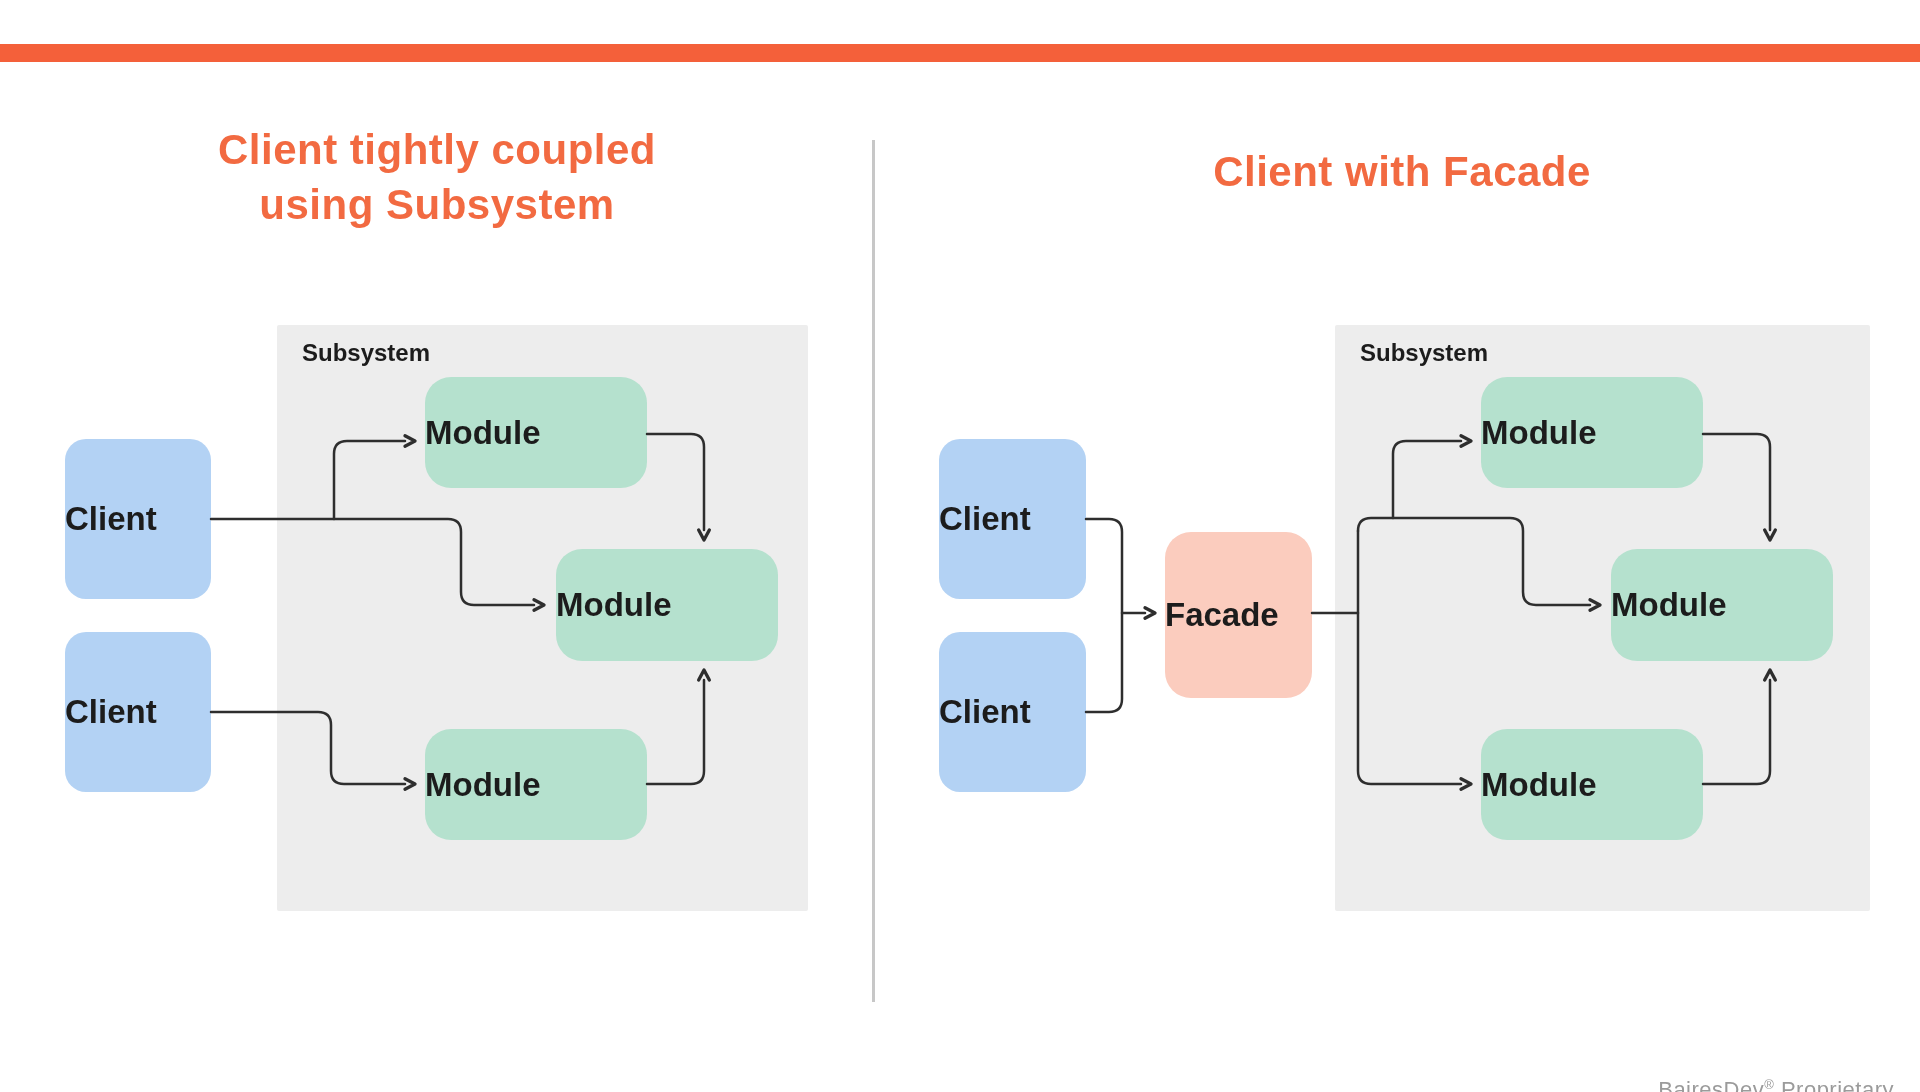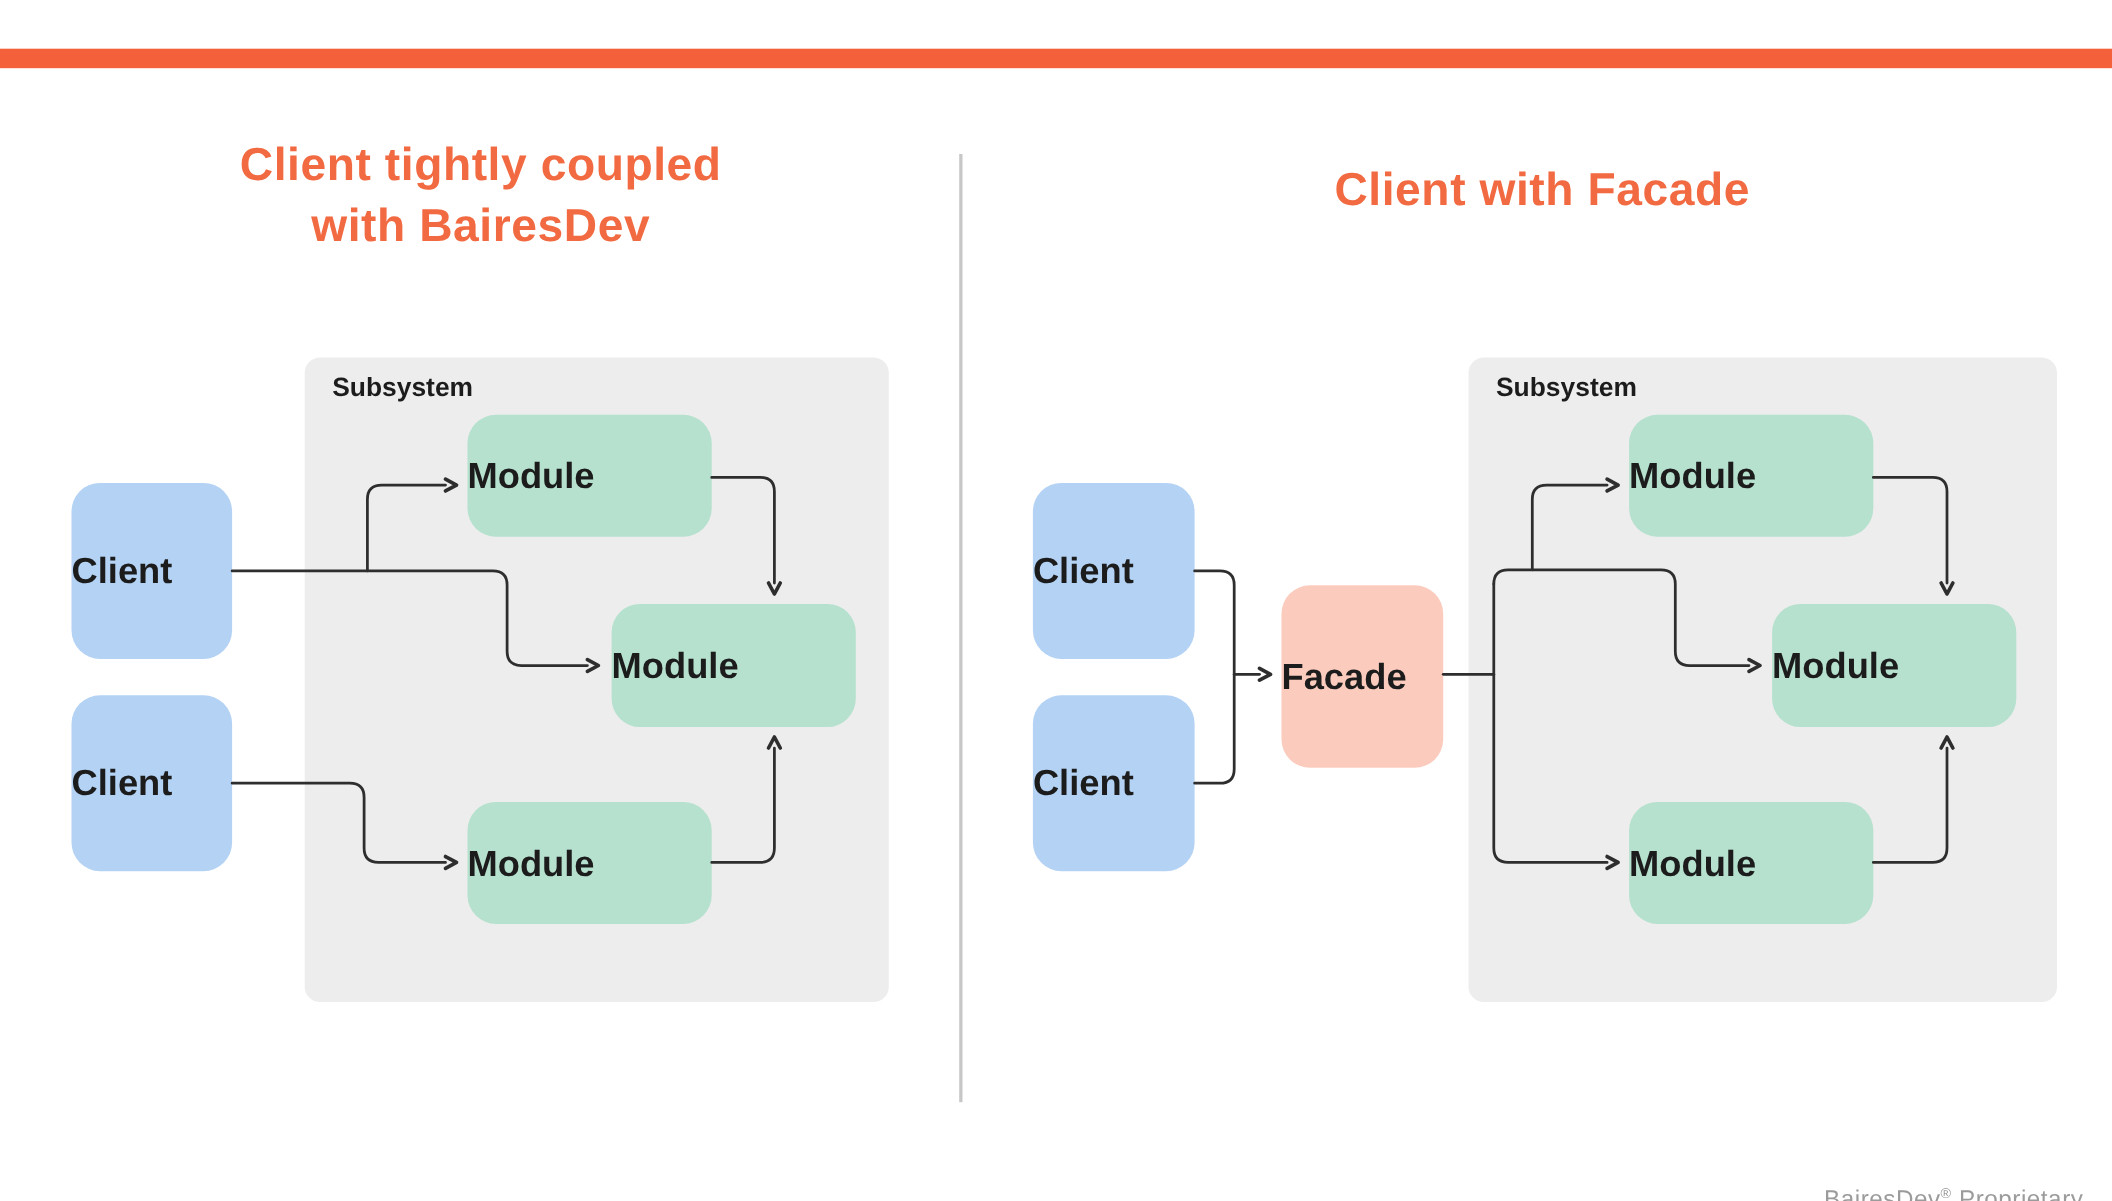--- a/index.html
+++ b/index.html
@@ -25,50 +25,50 @@
   .bar.bottom{top:1071px;height:19px;}
   .bottom-edge{position:absolute;left:0;top:1090px;width:1920px;height:2px;background:var(--bottom_edge);}
   .panel-title{
     position:absolute;width:600px;text-align:center;color:var(--title_accent);
     font-size:42px;line-height:55px;font-weight:700;letter-spacing:0.5px;
   }
   .panel-title.left{left:137px;top:78px;}
   .panel-title.right{left:1102px;top:100px;}
   .divider{position:absolute;left:872px;top:96px;width:3px;height:862px;background:var(--divider);}
   .subsystem{
-    position:absolute;background:var(--subsystem_fill);border-radius:14px;
+    position:absolute;background:var(--subsystem_fill);border-radius:2px;
   }
   .subsystem .sub-label{
     position:absolute;left:25px;top:14px;font-size:24px;font-weight:600;color:var(--label_text);
   }
   .node{
     position:absolute;display:flex;align-items:center;justify-content:flex-start;
     font-size:33px;font-weight:600;color:var(--label_text);border-radius:26px;
   }
-  .client{background:var(--client_fill);}
+  .client{background:var(--client_fill);border-radius:21px;}
   .module{background:var(--module_fill);}
   .facade{background:var(--facade_fill);}
   .connectors{position:absolute;left:0;top:0;width:1920px;height:1092px;pointer-events:none;}
   .connectors path{fill:none;stroke:var(--connector);stroke-width:2.5;stroke-linecap:round;stroke-linejoin:round;}
   .footer{
     position:absolute;right:26px;top:1033px;font-size:22px;color:var(--footer_text);
     letter-spacing:0.5px;
   }
   .footer .reg{font-size:13px;vertical-align:super;}
 </style>
 </head>
 <body>
 
 <div class="stage">
 
   <div class="bar top"></div>
 
   <div class="panel-title left">
     <div>Client tightly coupled</div>
-    <div>with BairesDev</div>
+    <div>using Subsystem</div>
   </div>
 
   <div class="panel-title right">
     <div>Client with Facade</div>
   </div>
 
   <div class="divider"></div>
 
   <div class="subsystem" style="left:277px;top:281px;width:531px;height:586px;">
     <div class="sub-label">Subsystem</div>

